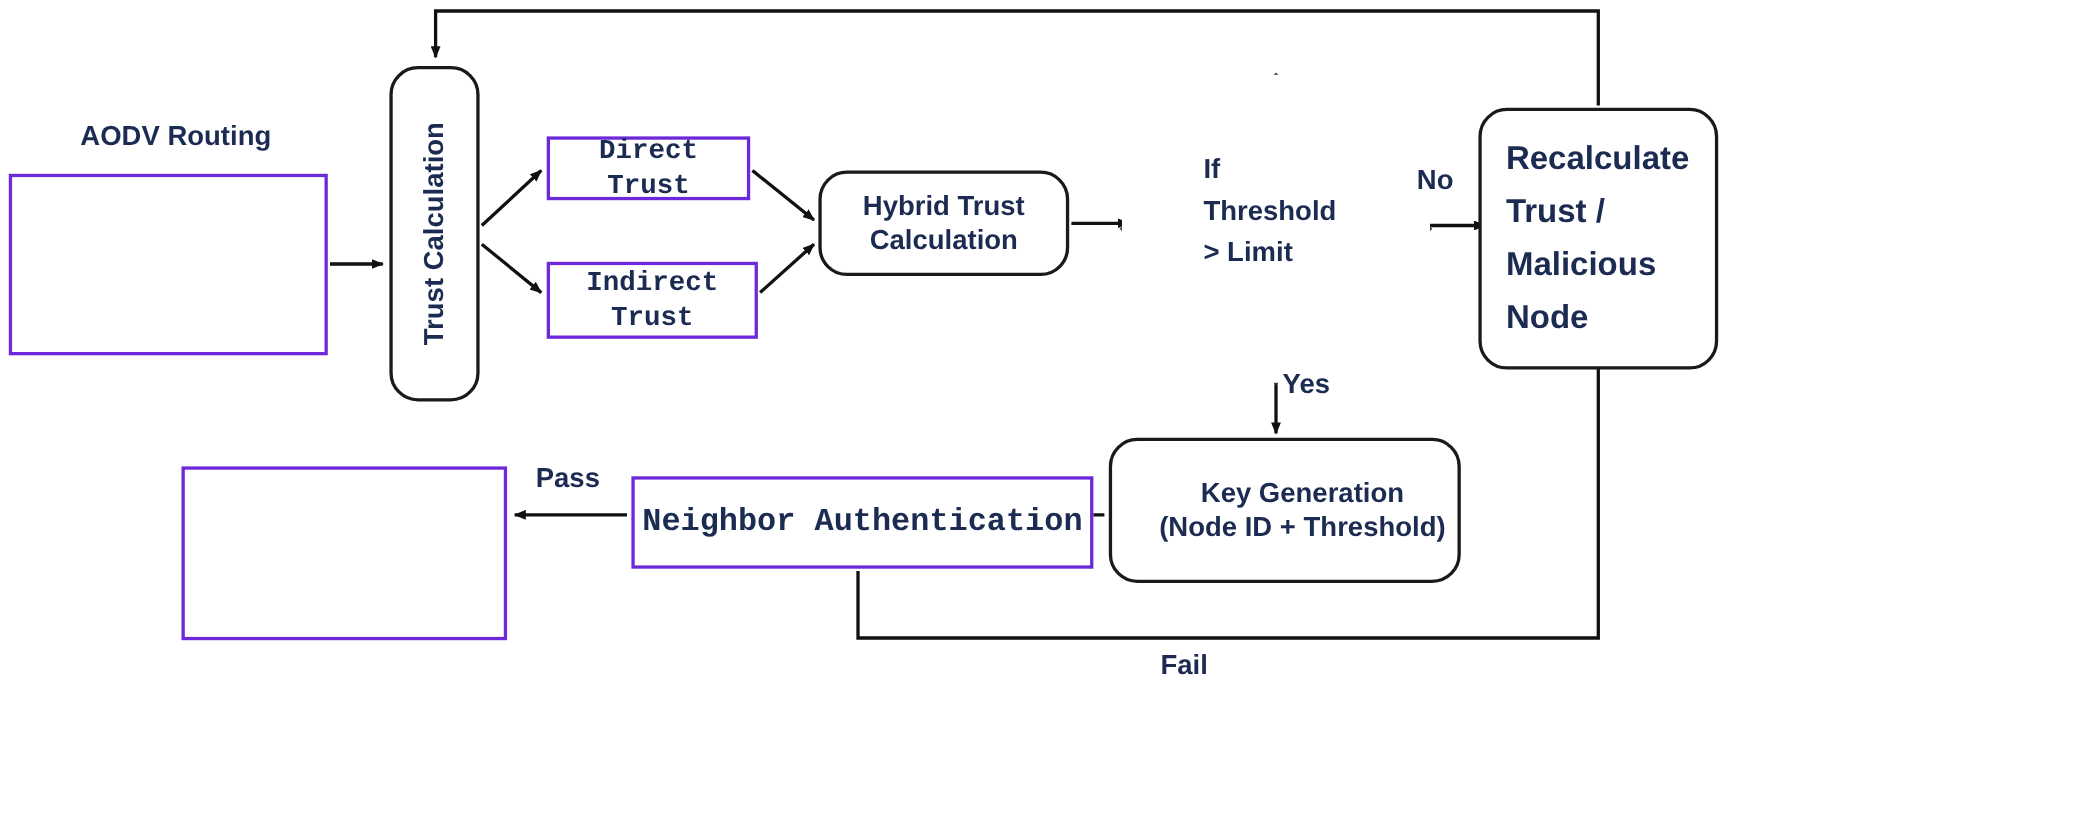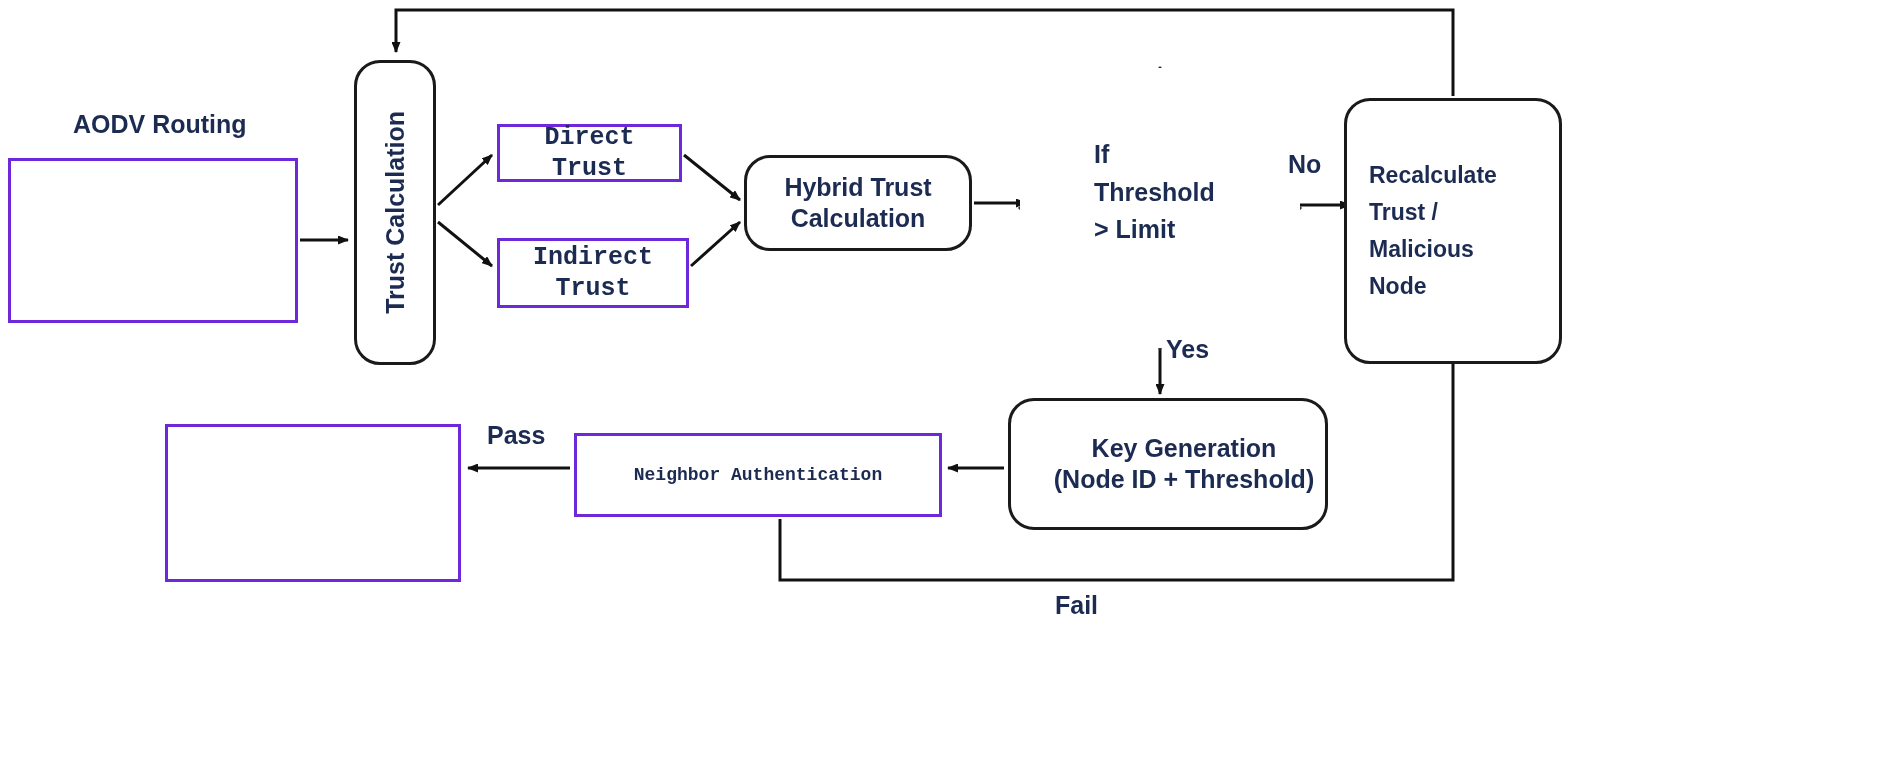--- a/index.html
+++ b/index.html
@@ -21,24 +21,24 @@
   #aodv-box{left:8px;top:158px;width:290px;height:165px;}
   #trust-calc{left:354px;top:60px;width:82px;height:305px;}
   #trust-calc .vtext{writing-mode:vertical-rl;transform:rotate(180deg);
                      font-size:25px;font-weight:bold;color:#1c2b52;white-space:nowrap;}
   #direct-trust{left:497px;top:124px;width:185px;height:58px;font-size:25px;}
   #indirect-trust{left:497px;top:238px;width:192px;height:70px;font-size:25px;}
   #hybrid-trust{left:744px;top:155px;width:228px;height:96px;font-size:25px;}
   #decision{left:1020px;top:68px;width:280px;height:280px;}
   #decision .dlabel{position:absolute;left:74px;top:68px;width:190px;font-size:25px;
                     font-weight:bold;color:#1c2b52;line-height:1.5;text-align:left;}
-  #recalc{left:1344px;top:98px;width:218px;height:266px;font-size:23px;padding-left:22px;}
+  #recalc{left:1344px;top:98px;width:218px;height:238px;font-size:30px;padding-left:22px;}
   #recalc .label{line-height:1.6;}
   #keygen{left:1008px;top:398px;width:320px;height:132px;font-size:25px;padding-left:32px;}
-  #neighbor-auth{left:574px;top:433px;width:368px;height:84px;font-size:18px;}
+  #neighbor-auth{left:574px;top:433px;width:420px;height:84px;font-size:29px;}
   #secure-box{left:165px;top:424px;width:296px;height:158px;}
   #secure-title{left:150px;top:592px;width:330px;font-size:25px;font-weight:bold;color:#1c2b52;text-align:center;}
 
   .edge-label{position:absolute;font-size:25px;font-weight:bold;color:#1c2b52;}
   #lbl-no{left:1288px;top:150px;text-align:right;}
   #lbl-yes{left:1166px;top:335px;}
   #lbl-pass{left:487px;top:421px;}
   #lbl-fail{left:1055px;top:591px;}
 </style>
 </head>

